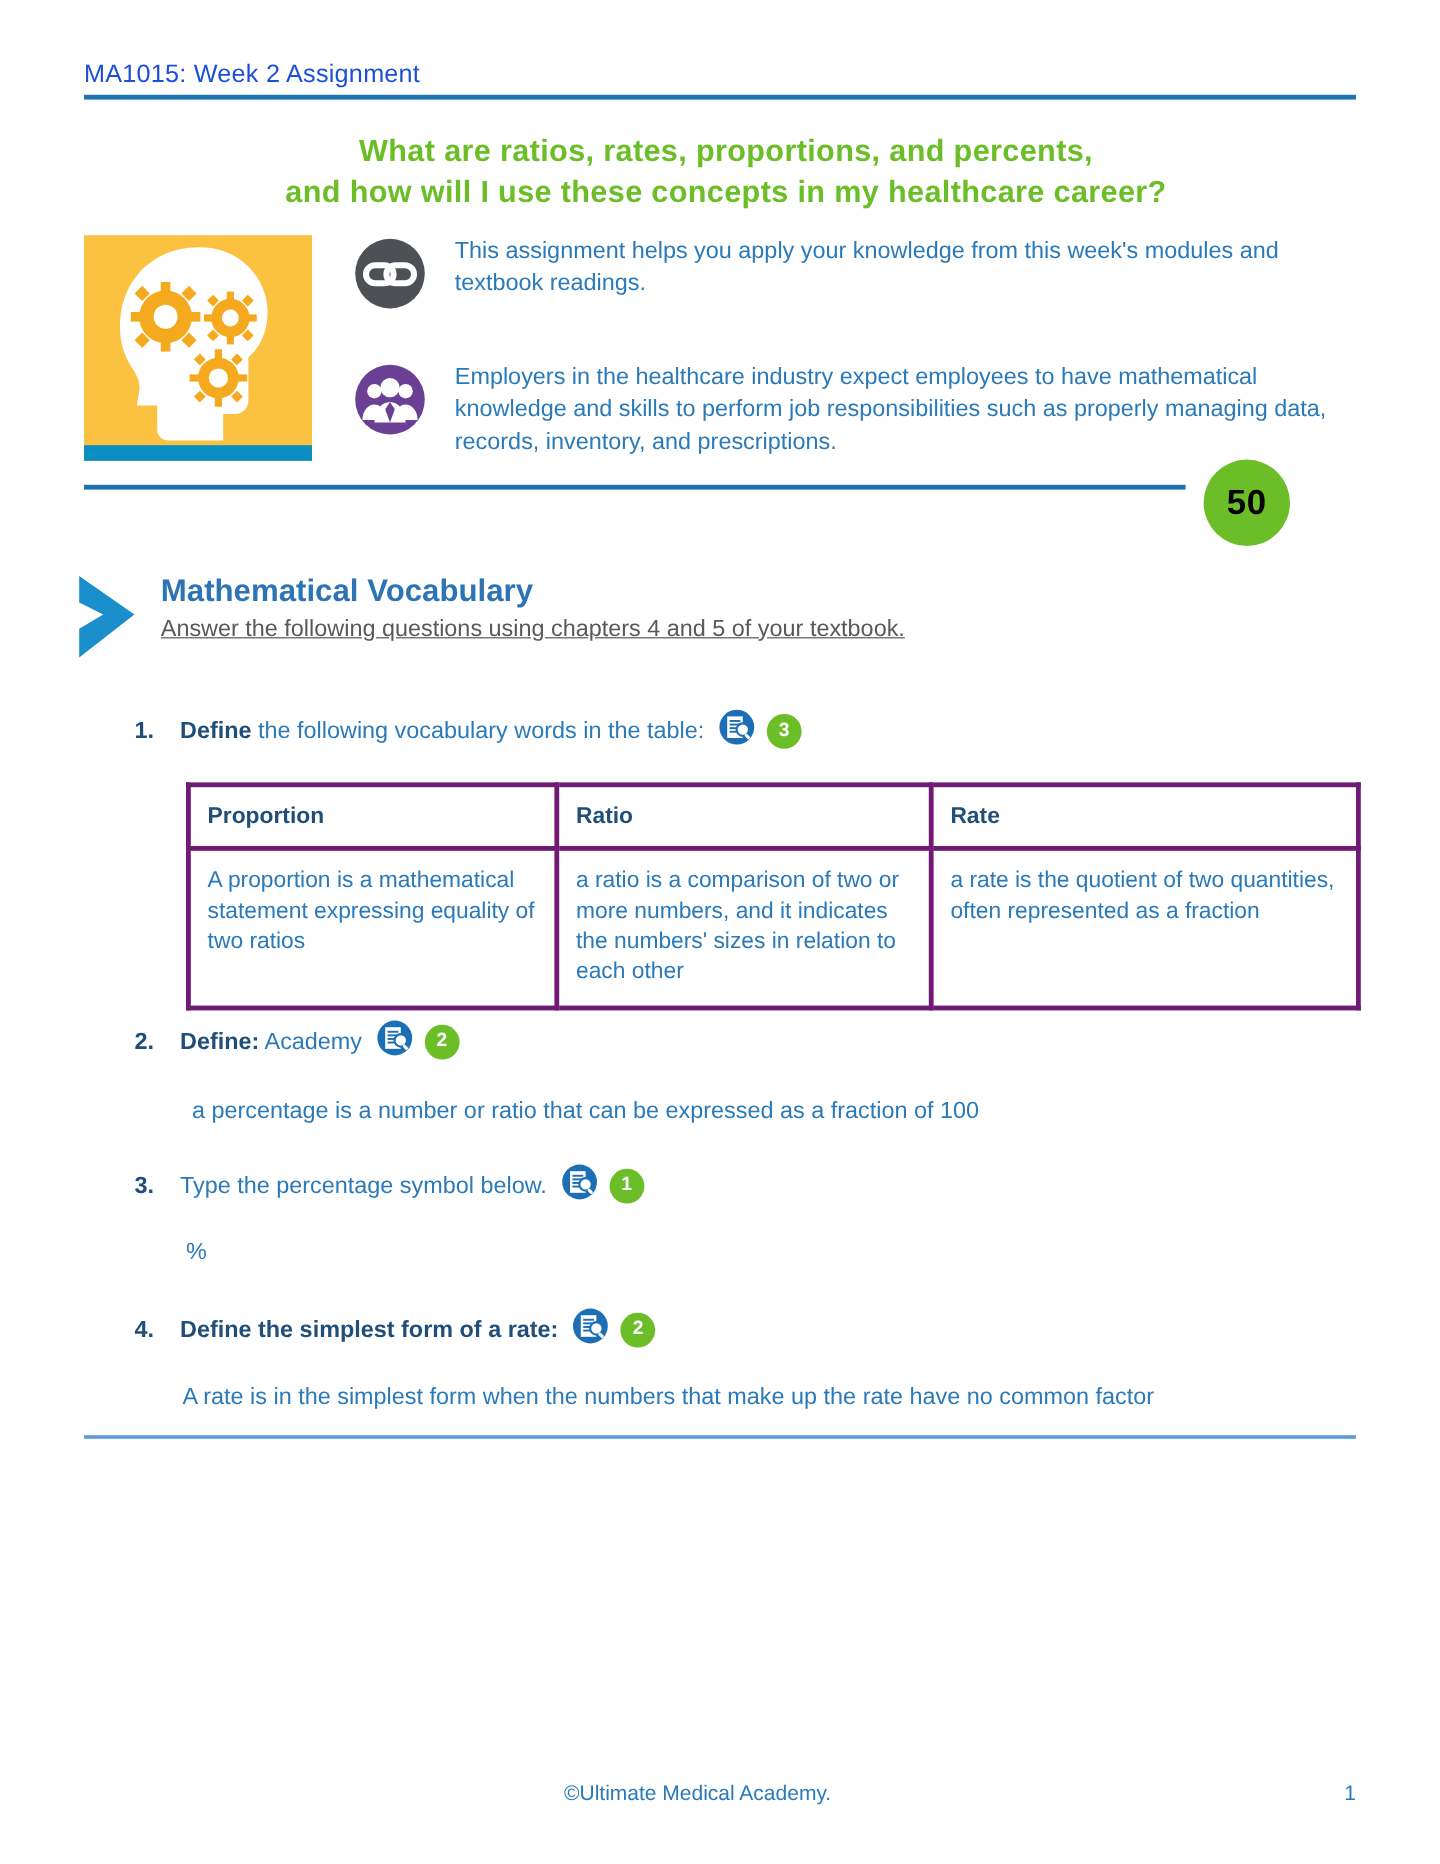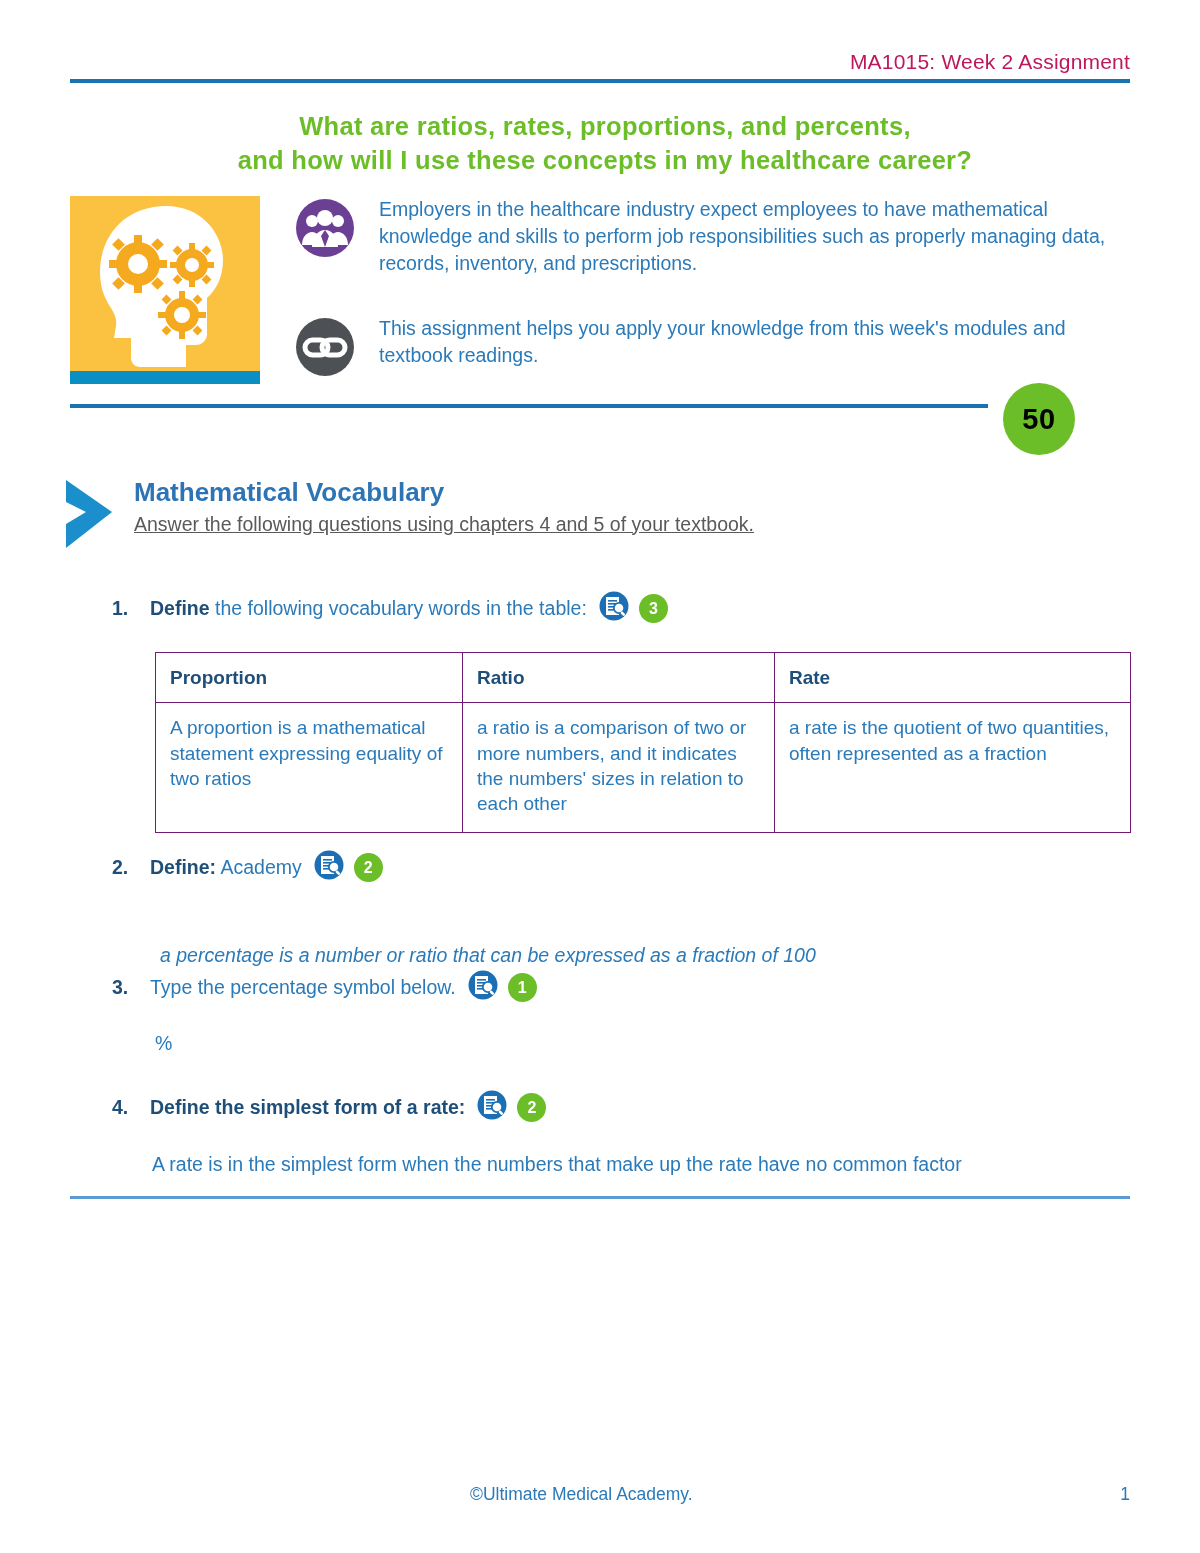--- a/index.html
+++ b/index.html
@@ -15,23 +15,23 @@
   }
 
   .page { position: relative; width: 1200px; height: 1553px; }
 
   
   .header-wrap {
     position: absolute;
     left: 70px; right: 70px; top: 50px;
   }
   .header-title {
-    text-align: right;
+    text-align: left;
     font-size: 21px;
-    color: #be185d;
+    color: #1d4ed8;
     letter-spacing: .2px;
     padding-bottom: 2px;
   }
   .header-rule {
     height: 4px;
     background: #1b72b0;
     margin-top: 3px;
   }
 
   
@@ -140,21 +140,21 @@
 
   
   .vocab-table {
     position: absolute;
     left: 155px; top: 652px;
     width: 975px;
     border-collapse: collapse;
     table-layout: fixed;
   }
   .vocab-table td, .vocab-table th {
-    border: 1px solid #701a75;
+    border: 4px solid #701a75;
     vertical-align: top;
     padding: 12px 14px 16px 14px;
     font-size: 19px;
     line-height: 1.33;
     color: #2a7ab9;
     text-align: left;
   }
   .vocab-table th { font-weight: bold; color: #1f4e79; padding-bottom: 12px; }
   .vocab-table .c1 { width: 307px; }
   .vocab-table .c2 { width: 312px; }
@@ -247,46 +247,46 @@
         </g>
       </svg>
       <div class="bar"></div>
     </div>
 
     <div class="intro-rows">
 
       <div class="intro-row">
         <div class="intro-ico">
           <svg width="60" height="60" viewBox="0 0 60 60">
+            <circle cx="30" cy="30" r="29" fill="#4d5156"></circle>
+            <g fill="none" stroke="#ffffff" stroke-width="5">
+              <rect x="10" y="23" width="23" height="15" rx="7.5"></rect>
+              <rect x="27" y="23" width="23" height="15" rx="7.5"></rect>
+            </g>
+          </svg>
+        </div>
+        <div class="intro-text">This assignment helps you apply your knowledge from this week's modules and textbook readings.</div>
+      </div>
+
+      <div class="intro-row">
+        <div class="intro-ico">
+          <svg width="60" height="60" viewBox="0 0 60 60">
             <circle cx="30" cy="30" r="29" fill="#6b3f93"></circle>
             <g fill="#ffffff">
               <circle cx="17" cy="23" r="6"></circle>
               <path d="M7 47c0-8 5-13 10-13s10 5 10 13z"></path>
               <circle cx="43" cy="23" r="6"></circle>
               <path d="M33 47c0-8 5-13 10-13s10 5 10 13z"></path>
               <circle cx="30" cy="20" r="8"></circle>
               <path d="M17 49c0-10 6-17 13-17s13 7 13 17z"></path>
             </g>
             <path d="M30 32 L34 38 L30 49 L26 38 Z" fill="#6b3f93"></path>
           </svg>
         </div>
         <div class="intro-text">Employers in the healthcare industry expect employees to have mathematical knowledge and skills to perform job responsibilities such as properly managing data, records, inventory, and prescriptions.</div>
-      </div>
-
-      <div class="intro-row">
-        <div class="intro-ico">
-          <svg width="60" height="60" viewBox="0 0 60 60">
-            <circle cx="30" cy="30" r="29" fill="#4d5156"></circle>
-            <g fill="none" stroke="#ffffff" stroke-width="5">
-              <rect x="10" y="23" width="23" height="15" rx="7.5"></rect>
-              <rect x="27" y="23" width="23" height="15" rx="7.5"></rect>
-            </g>
-          </svg>
-        </div>
-        <div class="intro-text">This assignment helps you apply your knowledge from this week's modules and textbook readings.</div>
       </div>
 
     </div>
   </div>
 
   <div class="points-rule"></div>
   <div class="points-badge">50</div>
 
   <div class="section" style="top:478px; width:1070px;">
     <div class="chevron">
@@ -353,21 +353,21 @@
             <rect x="9" y="15" width="6" height="1.6"></rect>
             <rect x="9" y="18" width="6" height="1.6"></rect>
           </g>
           <circle cx="20" cy="17" r="5.2" fill="#ffffff" stroke="#1c6fb5" stroke-width="1.8"></circle>
           <rect x="23" y="20" width="5" height="2.6" rx="1.2" fill="#ffffff" transform="rotate(45 23 20)"></rect>
         </svg>
       </span>
       <span class="num-badge">2</span>
     </span>
   </div>
-  <div class="answer" style="left:160px; top:944px;font-style:italic;">a percentage is a number or ratio that can be expressed as a fraction of 100</div>
+  <div class="answer" style="left:160px; top:915px;">a percentage is a number or ratio that can be expressed as a fraction of 100</div>
 
   <div class="qitem" style="left:112px; top:970px;">
     <span class="qnum">3.</span>
     <span class="qtext"><b></b><span>Type the percentage symbol below.</span></span>
     <span class="q-icons">
       <span class="doc-icon">
         <svg width="30" height="30" viewBox="0 0 30 30">
           <circle cx="15" cy="15" r="14.5" fill="#1c6fb5"></circle>
           <rect x="7" y="6" width="13" height="18" fill="#ffffff"></rect>
           <g fill="#1c6fb5">

